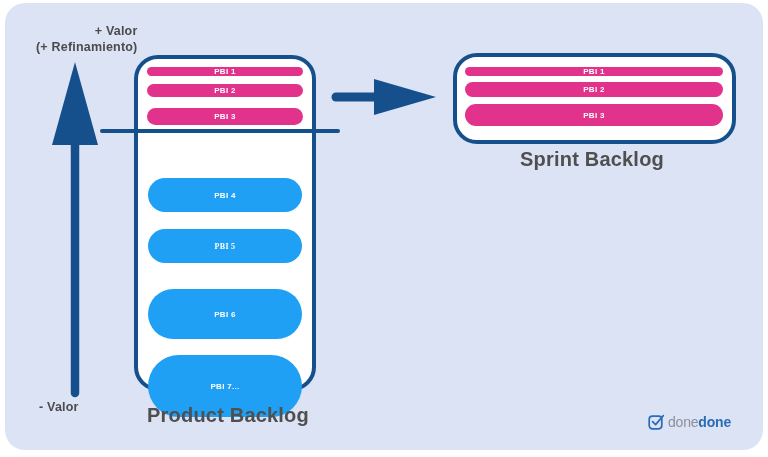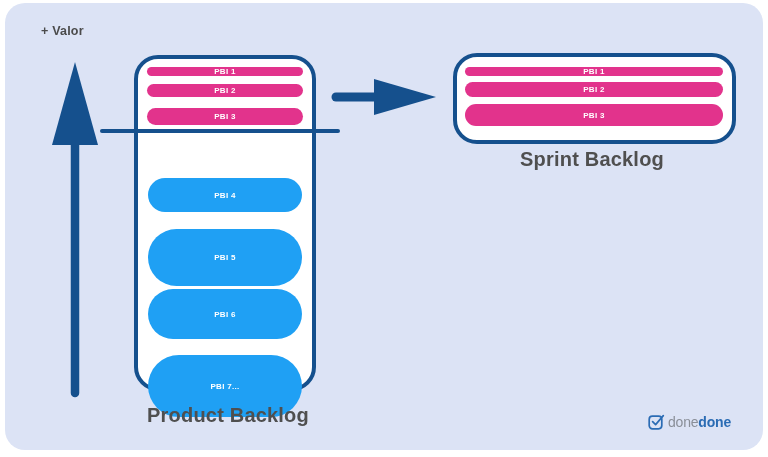--- a/index.html
+++ b/index.html
@@ -63,35 +63,37 @@
 
 <div class="panel"></div>
 
 <svg class="abs" style="left:30px;top:55px;" width="90" height="350" viewBox="0 0 90 350">
   <line x1="45" y1="86" x2="45" y2="338" stroke="var(--navy)" stroke-width="8.5" stroke-linecap="round"></line>
   <polygon points="45,7 22,90 68,90" fill="var(--navy)"></polygon>
 </svg>
 
 <div class="axis-label" style="left:36px;top:24px;text-align:right;">
   <span class="l1">+ Valor</span>
+  <span class="l2">(+ Refinamiento)</span>
 </div>
 
 <div class="axis-label" style="left:34px;top:400px;">
+  <span class="l1">- Valor</span>
 </div>
 
 <div class="bl-container" id="product-container"></div>
 
 <div class="pbi pink" style="left:147px;top:67px;width:156px;height:9px;">PBI 1</div>
 <div class="pbi pink" style="left:147px;top:84px;width:156px;height:13px;">PBI 2</div>
 <div class="pbi pink" style="left:147px;top:108px;width:156px;height:17px;">PBI 3</div>
 
 <div class="divider"></div>
 
 <div class="pbi blue" style="left:148px;top:143px;width:154px;height:34px;">PBI 4</div>
-<div class="pbi blue" style="left:148px;top:194px;width:154px;height:57px;">PBI 5</div>
+<div class="pbi blue" style="left:148px;top:194px;width:154px;height:34px;font-family:Liberation Serif, serif;">PBI 5</div>
 <div class="pbi blue" style="left:148px;top:254px;width:154px;height:50px;">PBI 6</div>
 <div class="pbi blue" style="left:148px;top:320px;width:154px;height:62px;">PBI 7...</div>
 
 <div class="bl-title" id="product-title">Product Backlog</div>
 
 <svg class="abs" style="left:328px;top:75px;" width="115" height="45" viewBox="0 0 115 45">
   <line x1="8" y1="22" x2="58" y2="22" stroke="var(--navy)" stroke-width="9" stroke-linecap="round"></line>
   <polygon points="46,4 46,40 108,22" fill="var(--navy)"></polygon>
 </svg>
 

